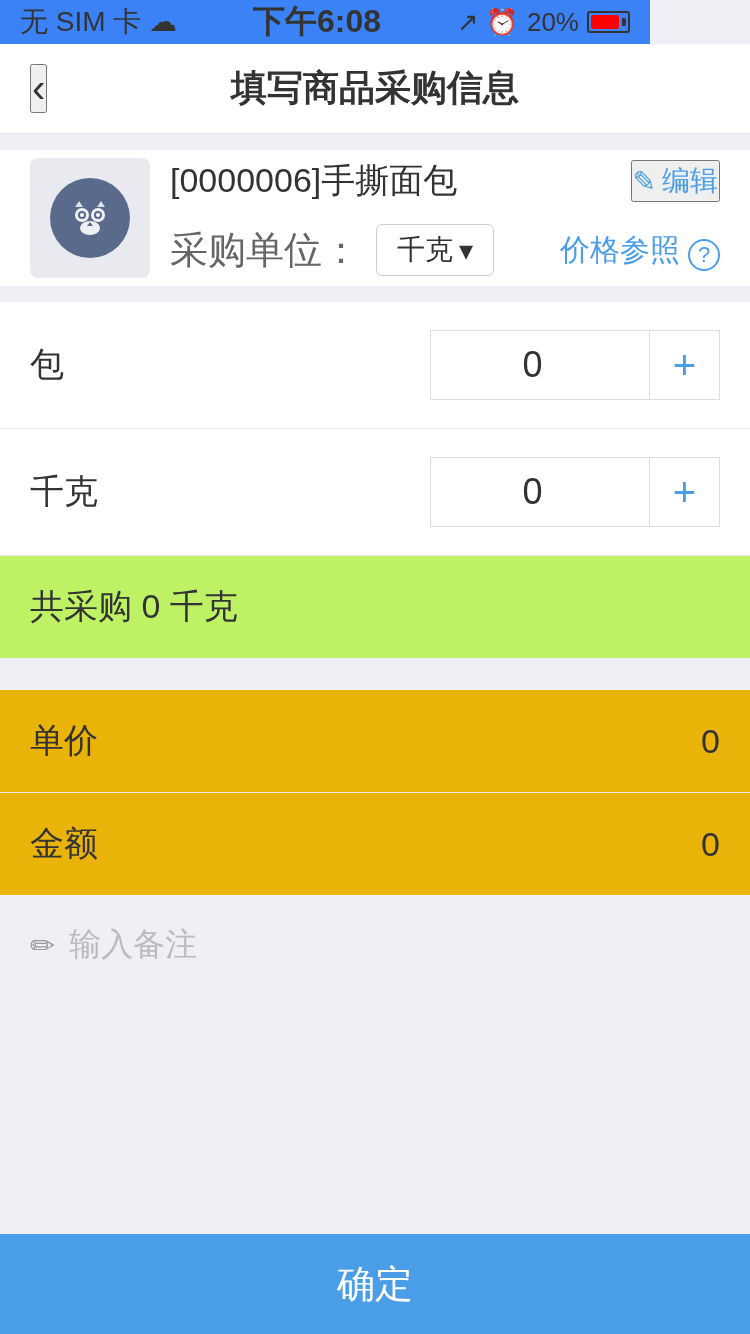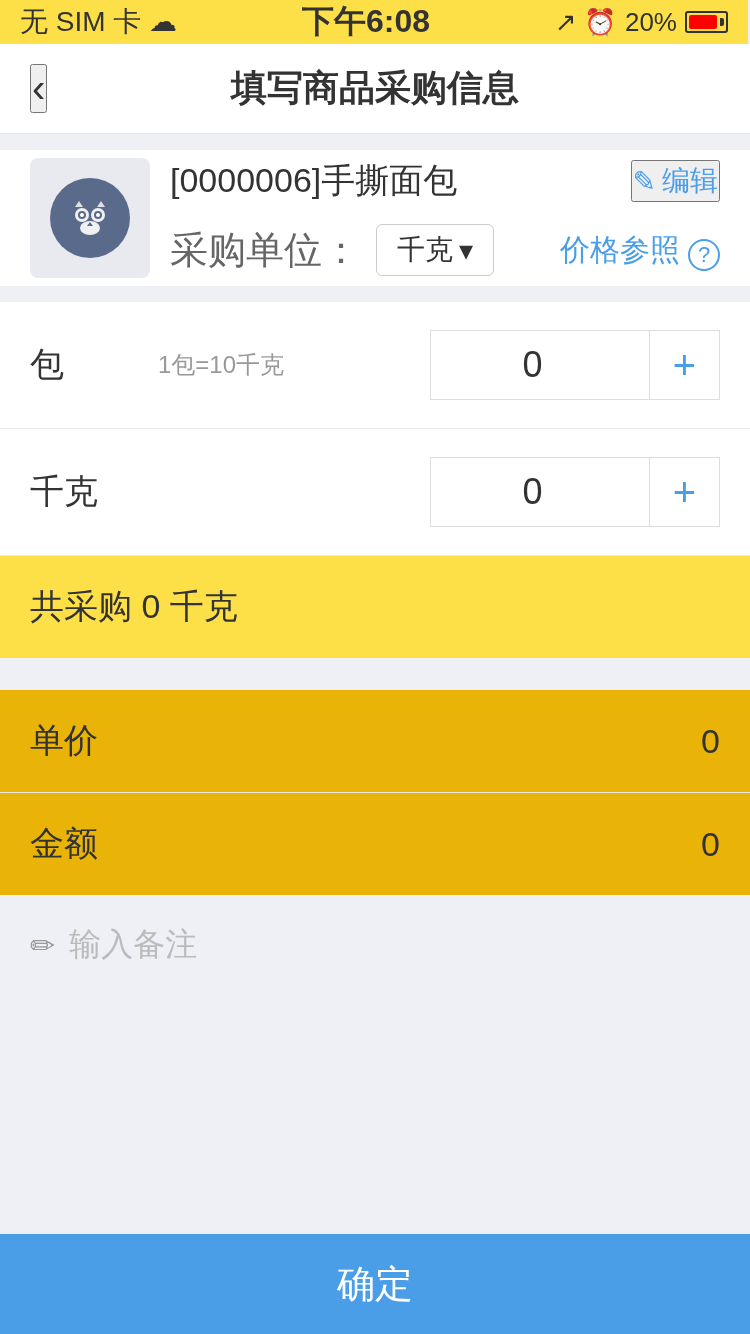--- a/index.html
+++ b/index.html
@@ -8,23 +8,23 @@
       width: 750px;
       min-height: 1334px;
       font-family: -apple-system, "PingFang SC", "Helvetica Neue", sans-serif;
       background: #f0f2f5;
       font-size: 32px;
       color: #333;
     }
 
     
     .status-bar {
-      width: 748px;
+      width: 650px;
       height: 44px;
-      background: #fde047;
+      background: #3b82f6;
       display: flex;
       align-items: center;
       justify-content: space-between;
       padding: 0 20px;
       font-size: 28px;
       font-weight: 500;
     }
     .status-left { display: flex; align-items: center; gap: 10px; }
     .status-center { font-size: 32px; font-weight: 600; }
     .status-right { display: flex; align-items: center; gap: 8px; font-size: 26px; }
@@ -207,21 +207,21 @@
       display: flex;
       align-items: center;
       justify-content: center;
       font-size: 40px;
       color: #4a9ee8;
       cursor: pointer;
     }
 
     
     .summary-row {
-      background: #fde047;
+      background: #bef264;
       padding: 28px 30px;
       display: flex;
       align-items: center;
       justify-content: space-between;
       gap: 48px;
     }
     .summary-text {
       font-size: 34px;
       color: #333;
     }
@@ -375,21 +375,20 @@
       </div>
     </div>
   </div>
 
   <div class="divider-band"></div>
 
   <div class="quantity-section">
 
     <div class="quantity-row">
       <span class="quantity-label">包</span>
-      <span class="quantity-sublabel">1包=10千克</span>
       <div class="quantity-input-group">
         <input class="quantity-input" type="number" value="0" style="">
         <div class="quantity-plus">+</div>
       </div>
     </div>
 
     <div class="quantity-row">
       <span class="quantity-label">千克</span>
       <div class="quantity-input-group">
         <input class="quantity-input" type="number" value="0" style="">

